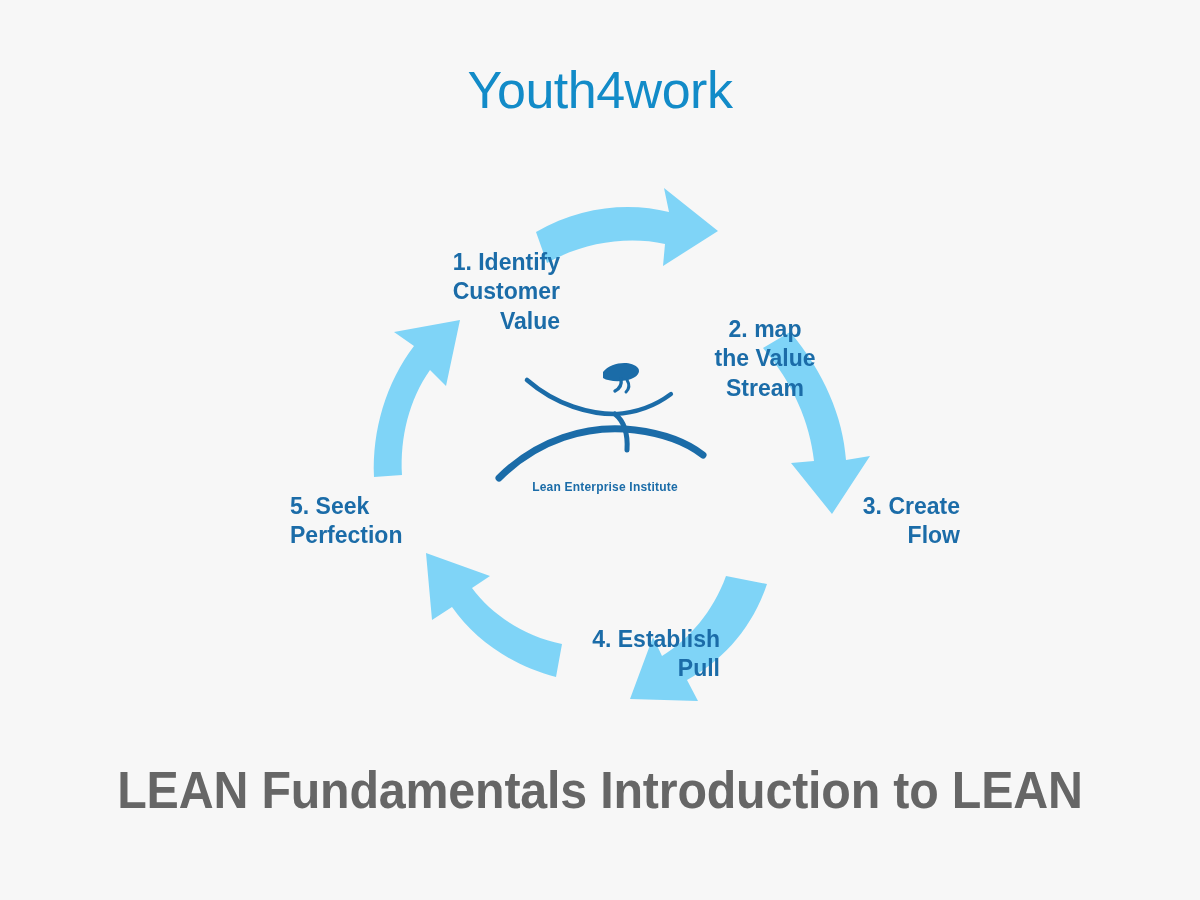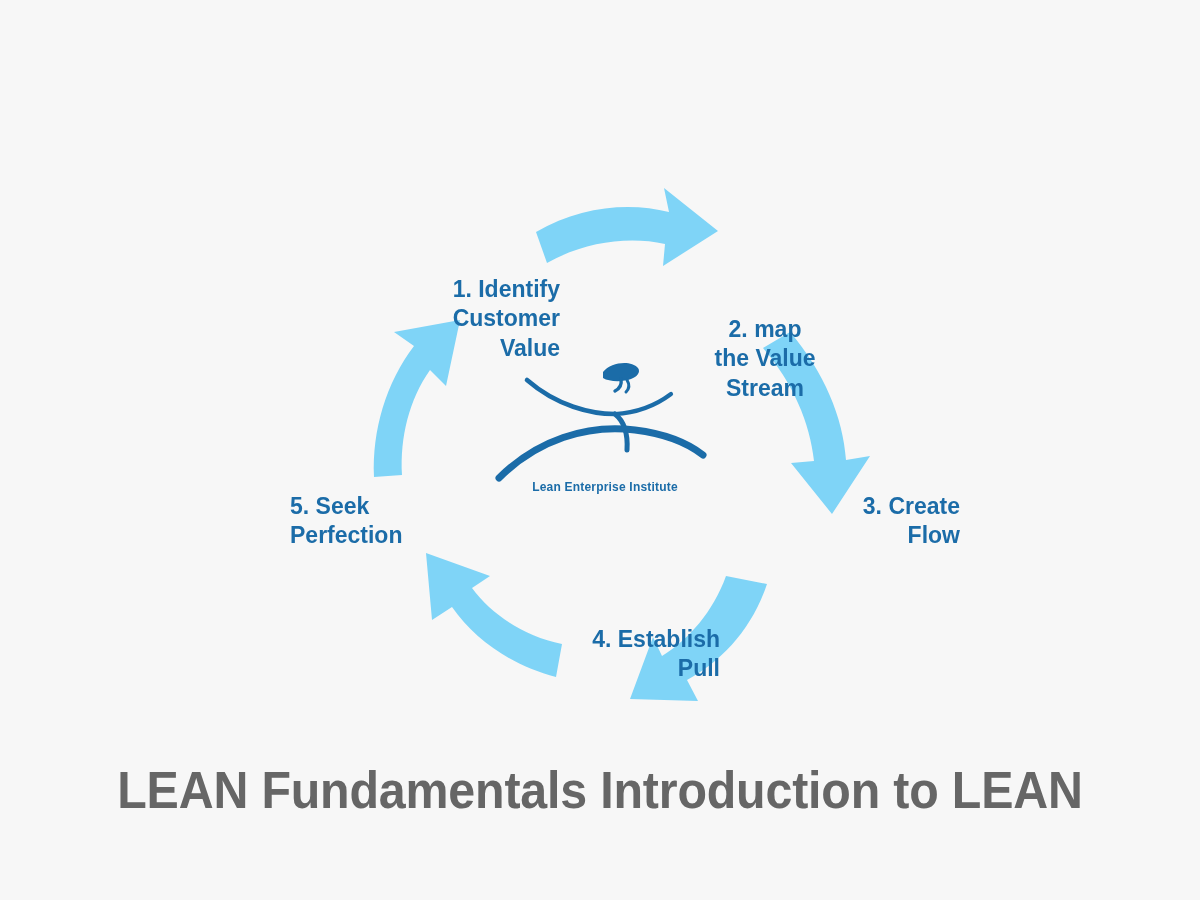--- a/index.html
+++ b/index.html
@@ -49,21 +49,21 @@
     height: 540px;
   }
   .step-label {
     position: absolute;
     color: #1b6ca8;
     font-size: 23px;
     font-weight: bold;
     line-height: 1.28;
     white-space: pre-line;
   }
-  #step-label-1 { left: 40px;  top: 68px;  width: 250px; text-align: right; margin-top: 27px; }
+  #step-label-1 { left: 40px;  top: 68px;  width: 250px; text-align: right; }
   #step-label-2 { left: 380px; top: 90px;  width: 230px; text-align: center; margin-top: 45px; }
   #step-label-3 { left: 460px; top: 312px; width: 230px; text-align: right; }
   #step-label-4 { left: 210px; top: 445px; width: 240px; text-align: right; }
   #step-label-5 { left: 20px;  top: 312px; width: 215px; }
 
   
   #lean-logo {
     position: absolute;
     left: 205px;
     top: 178px;
@@ -103,20 +103,21 @@
     transform-origin: center top;
     letter-spacing: -0.2px;
     white-space: nowrap;
   }
 </style>
 </head>
 <body>
 
 <div id="slide">
 
+  <div id="brand-title">Youth4work</div>
 
   <div id="lean-cycle-diagram">
 
     <svg id="cycle-svg" viewBox="0 0 660 540" xmlns="http://www.w3.org/2000/svg">
 
       <g>
         <path fill="#7fd4f7" d="
           M 266 52
           C 310 26, 360 22, 399 32
           L 394 8

